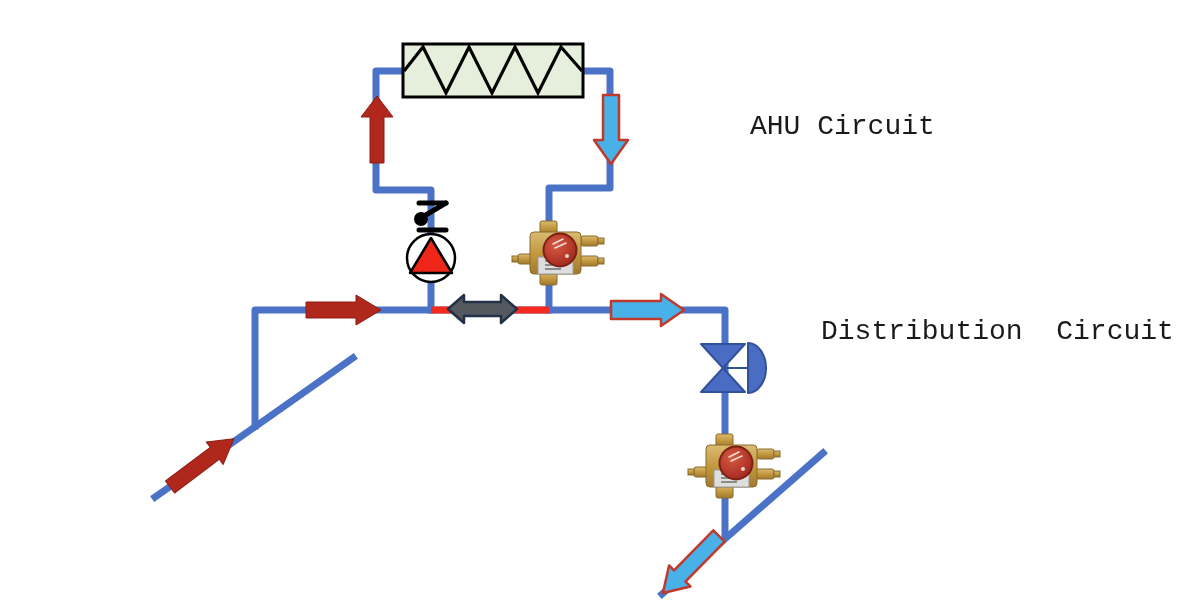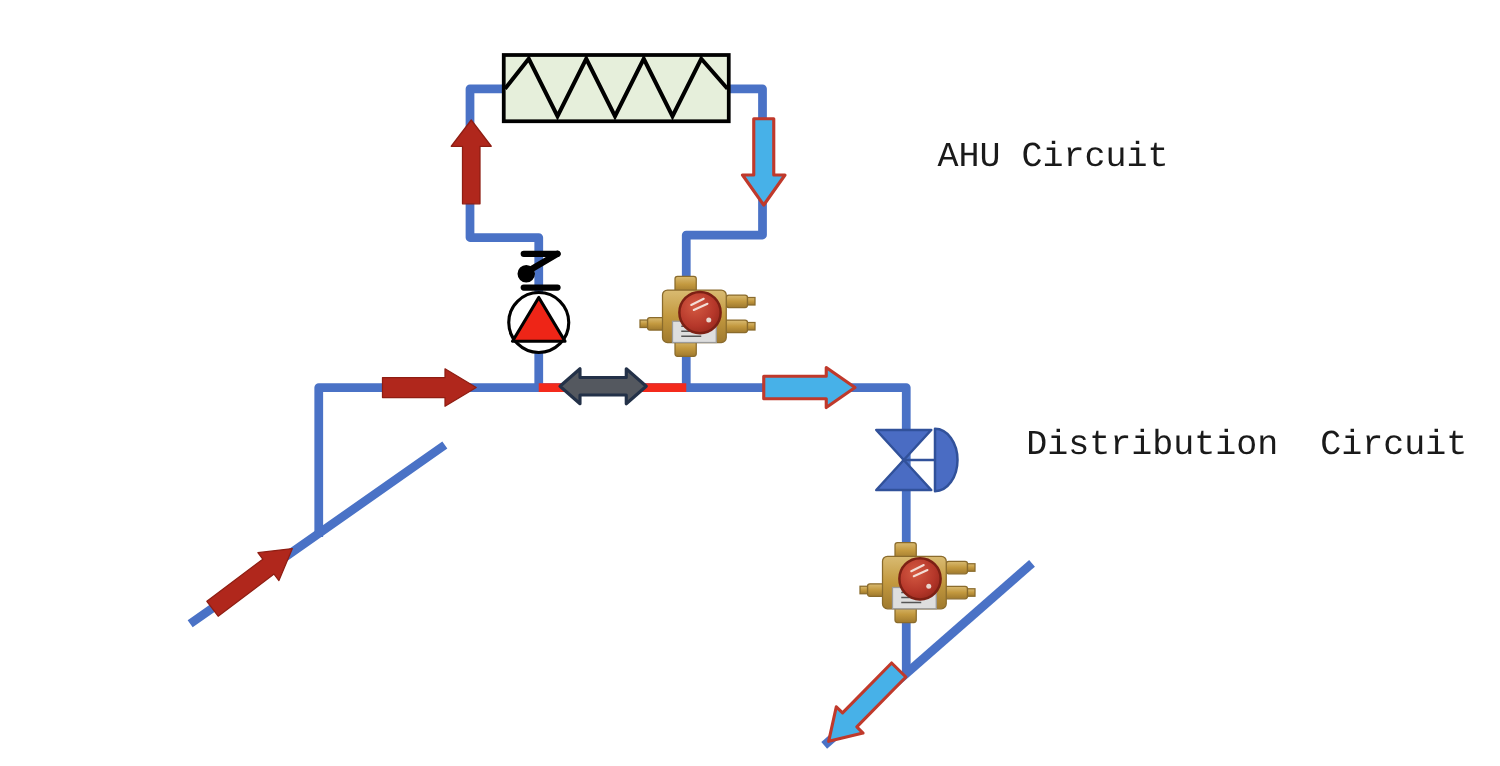--- a/index.html
+++ b/index.html
@@ -142,14 +142,14 @@
       <path class="valve-body" d="M 701 392 H 745 L 723 368 Z"></path>
       <path class="valve-body" d="M 748 343 A 18 25 0 0 1 748 393 Z"></path>
     </g>
 
     <use href="#balancing-valve" transform="translate(557,253)"></use>
     <use href="#balancing-valve" transform="translate(733,466)"></use>
   </svg>
 
   <div class="label" style="left:750px; top:112px;">AHU Circuit</div>
 
-  <div class="label" style="left:821px; top:317px;margin-top:25px;">Distribution  Circuit</div>
+  <div class="label" style="left:821px; top:317px;">Distribution  Circuit</div>
 </div>
 
 </body></html>

